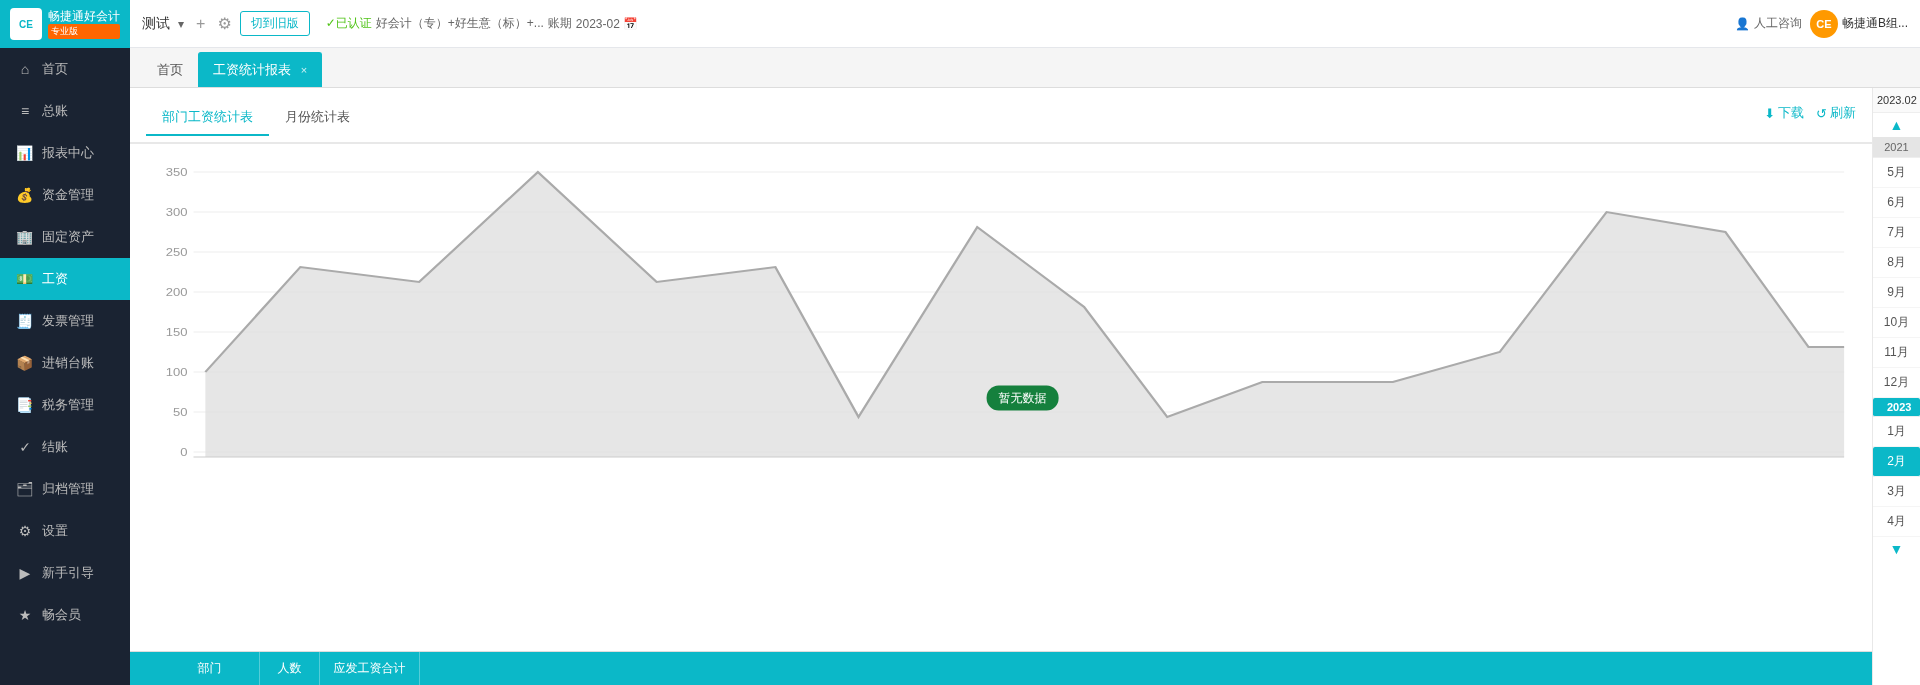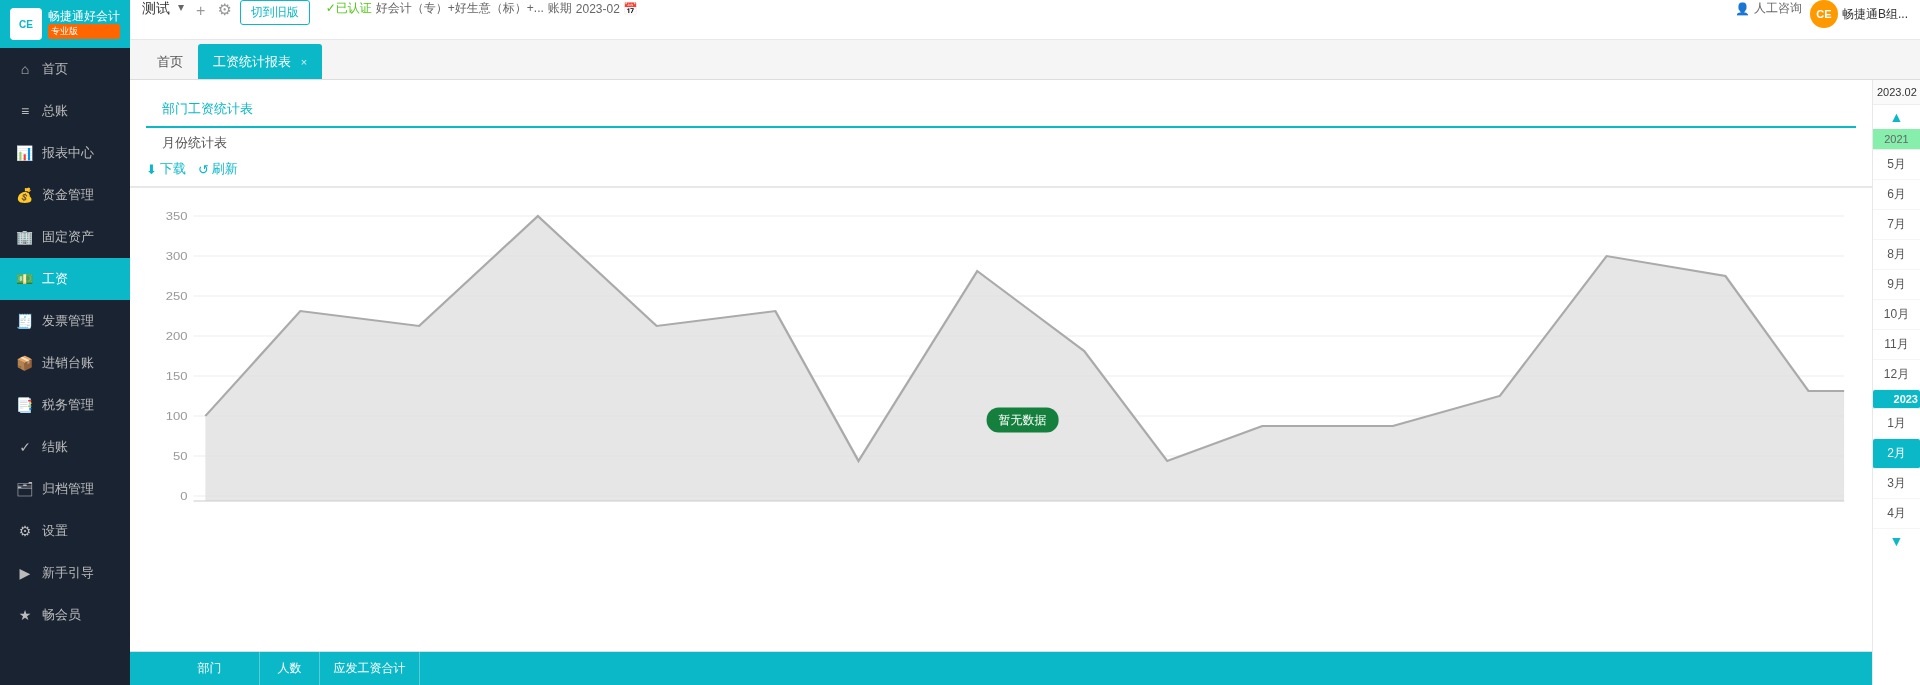--- a/index.html
+++ b/index.html
@@ -46,25 +46,25 @@
     
     .main {
       flex: 1;
       display: flex;
       flex-direction: column;
       overflow: hidden;
     }
 
     
     .topbar {
-      height: 40px;
+      height: 48px;
       background: #fff;
       border-bottom: 1px solid #e5e7eb;
       display: flex;
-      align-items: flex-start;
+      align-items: center;
       padding: 0 12px;
       gap: 8px;
       flex-shrink: 0;
     }
     .topbar-company { font-size: 14px; color: #333; font-weight: 500; }
     .topbar-dropdown { font-size: 12px; color: #666; cursor: pointer; }
     .topbar-add { color: #999; font-size: 16px; cursor: pointer; padding: 2px 4px; }
     .topbar-settings { color: #999; font-size: 16px; cursor: pointer; }
     .topbar-btn {
       border: 1px solid #0bb8c8;
@@ -121,26 +121,25 @@
     .main-panel {
       flex: 1;
       background: #fff;
       display: flex;
       flex-direction: column;
       overflow: hidden;
     }
 
     
     .subtabs {
-      padding: 12px 16px 0;
+      padding: 12px 16px 8px;
       display: flex;
       gap: 0;
       border-bottom: 2px solid #e8e8e8;
       flex-shrink: 0;
-      flex-direction: column;
     }
     .subtab {
       padding: 8px 16px;
       font-size: 13px;
       cursor: pointer;
       color: #555;
       border-bottom: 2px solid transparent;
       margin-bottom: -2px;
     }
     .subtab.active {
@@ -246,21 +245,21 @@
     }
     .date-sidebar-header {
       padding: 6px 4px;
       text-align: center;
       color: #333;
       font-size: 11px;
       border-bottom: 1px solid #eee;
       background: #fafafa;
     }
     .date-nav { text-align: center; padding: 4px; color: #0bb8c8; cursor: pointer; font-size: 14px; }
-    .date-year { text-align: center; font-size: 11px; color: #666; padding: 4px 2px; background: #86efac; border-bottom: 1px solid #eee; }
+    .date-year { text-align: center; font-size: 11px; color: #666; padding: 4px 2px; background: #e5e5e5; border-bottom: 1px solid #eee; }
     .date-year.active-year { color: #0bb8c8; font-weight: bold; }
     .date-month {
       text-align: center;
       padding: 6px 4px;
       cursor: pointer;
       color: #555;
       font-size: 12px;
       border-bottom: 1px solid #f5f5f5;
     }
     .date-month.active { background: #0bb8c8; color: #fff; border-radius: 2px; }
@@ -450,21 +449,21 @@
       <div class="date-nav">▲</div>
       <div class="date-year">2021</div>
       <div class="date-month">5月</div>
       <div class="date-month">6月</div>
       <div class="date-month">7月</div>
       <div class="date-month">8月</div>
       <div class="date-month">9月</div>
       <div class="date-month">10月</div>
       <div class="date-month">11月</div>
       <div class="date-month">12月</div>
-      <div class="date-year active-year" style="background:#0bb8c8;color:#fff;padding:3px 2px;font-size:11px;text-align:right;border-radius:2px;">2023</div>
+      <div class="date-year active-year" style="background:#0bb8c8;color:#fff;padding:3px 14px;font-size:11px;text-align:left;border-radius:2px;">2023</div>
       <div class="date-month">1月</div>
       <div class="date-month active">2月</div>
       <div class="date-month">3月</div>
       <div class="date-month">4月</div>
       <div class="date-nav">▼</div>
     </div>
   </div>
 </div>
 
 </body></html>

